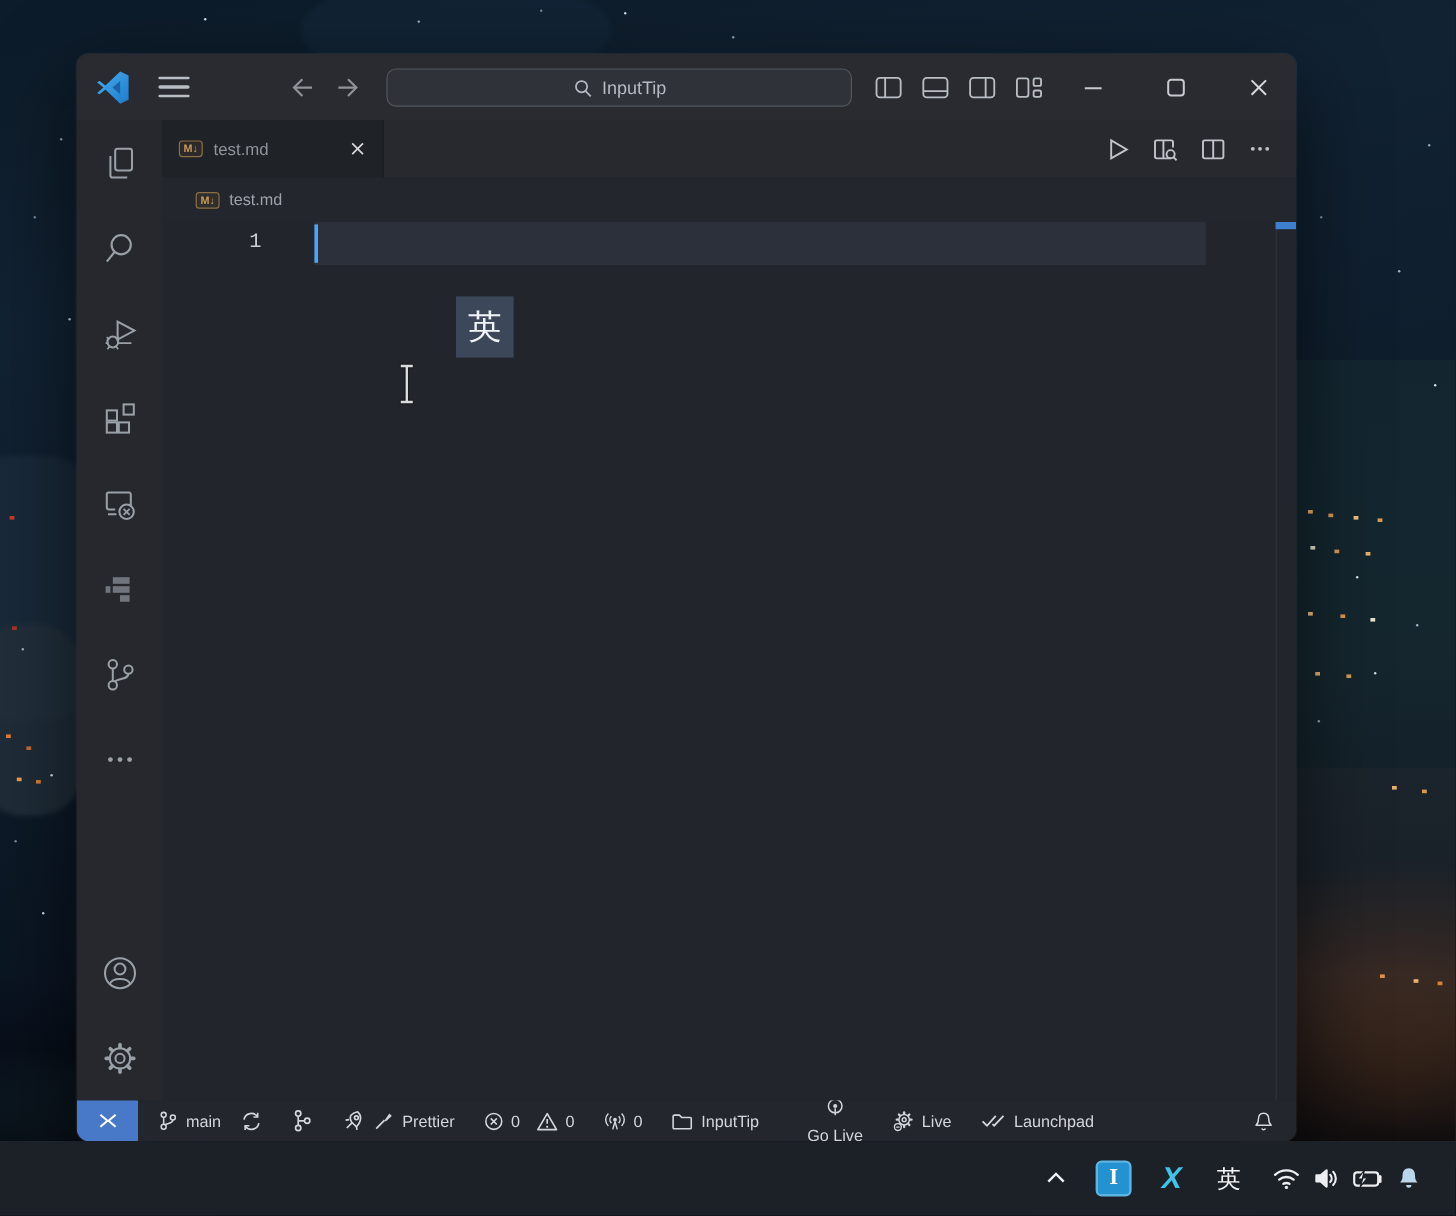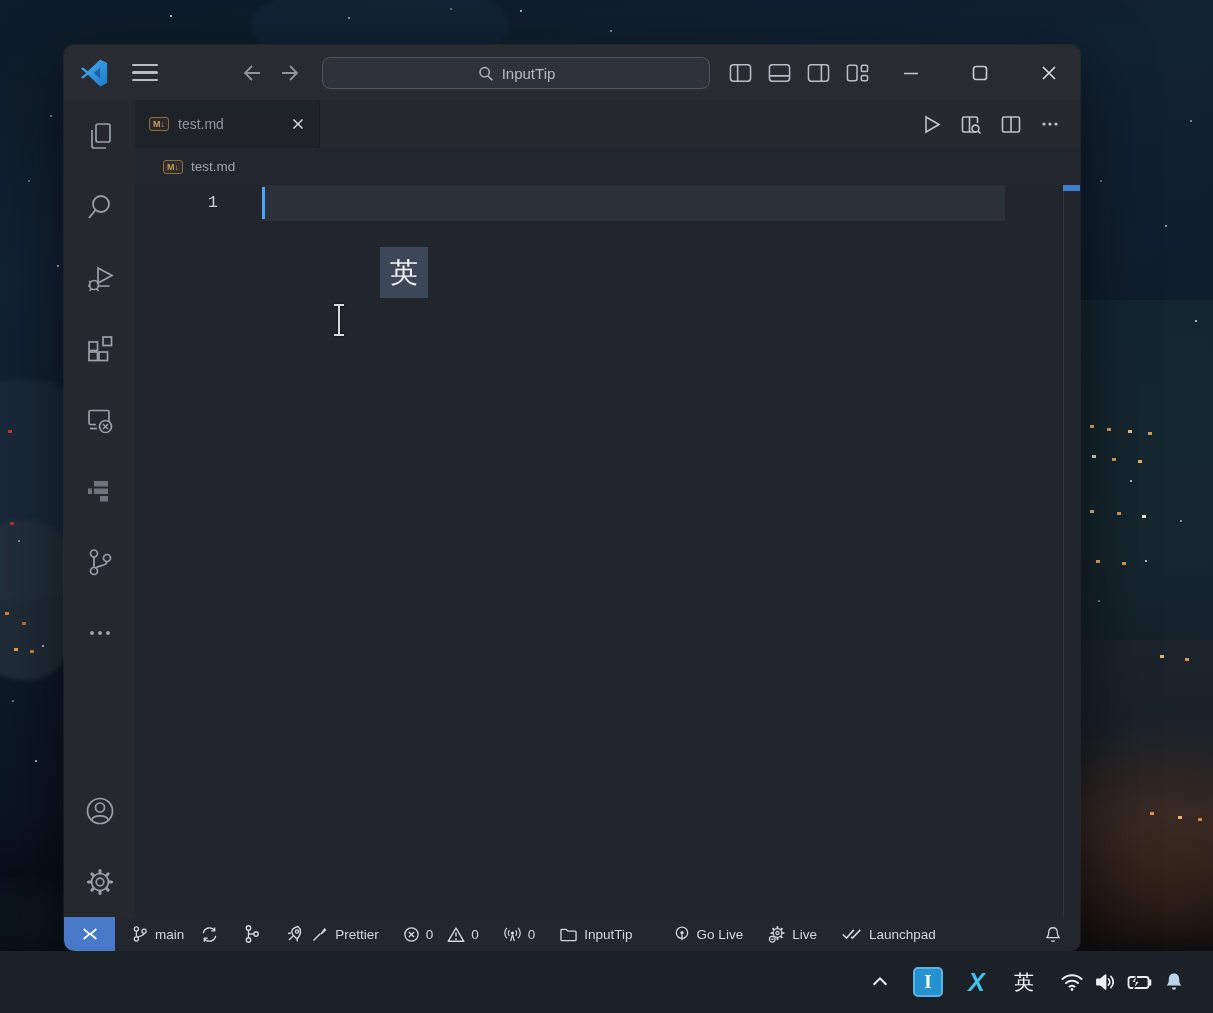--- a/index.html
+++ b/index.html
@@ -102,21 +102,21 @@
     font-family:"DejaVu Sans",sans-serif; }
   .ibeam { position:absolute; left:196px; top:118px; color:#d9dbde; filter:drop-shadow(0 0 1px rgba(0,0,0,.8)); }
 
   
   .statusbar { height:34px; flex:none; background:#23262c; display:flex; align-items:center;
     color:#d3d6db; font-size:13.5px; }
   .sb-remote { width:51px; height:34px; background:#4878c8; border-radius:0 0 0 10px;
     display:flex; align-items:center; justify-content:center; color:#fff; flex:none; }
   .sb-item { display:flex; align-items:center; gap:6px; margin-left:24px; white-space:nowrap; }
   .sb-item.tight { margin-left:16px; }
-  .sb-item.wide { margin-left:40px; }
+  .sb-item.wide { margin-left:40px;flex-direction:column; }
   .sb-bell { margin-left:auto; margin-right:18px; }
   .sb-ico { display:flex; align-items:center; }
 
   svg { display:block; }
 </style>
 </head>
 <body>
 
 <div class="wp-sky"></div>
 <div class="wp-cloud wp-c1"></div>

